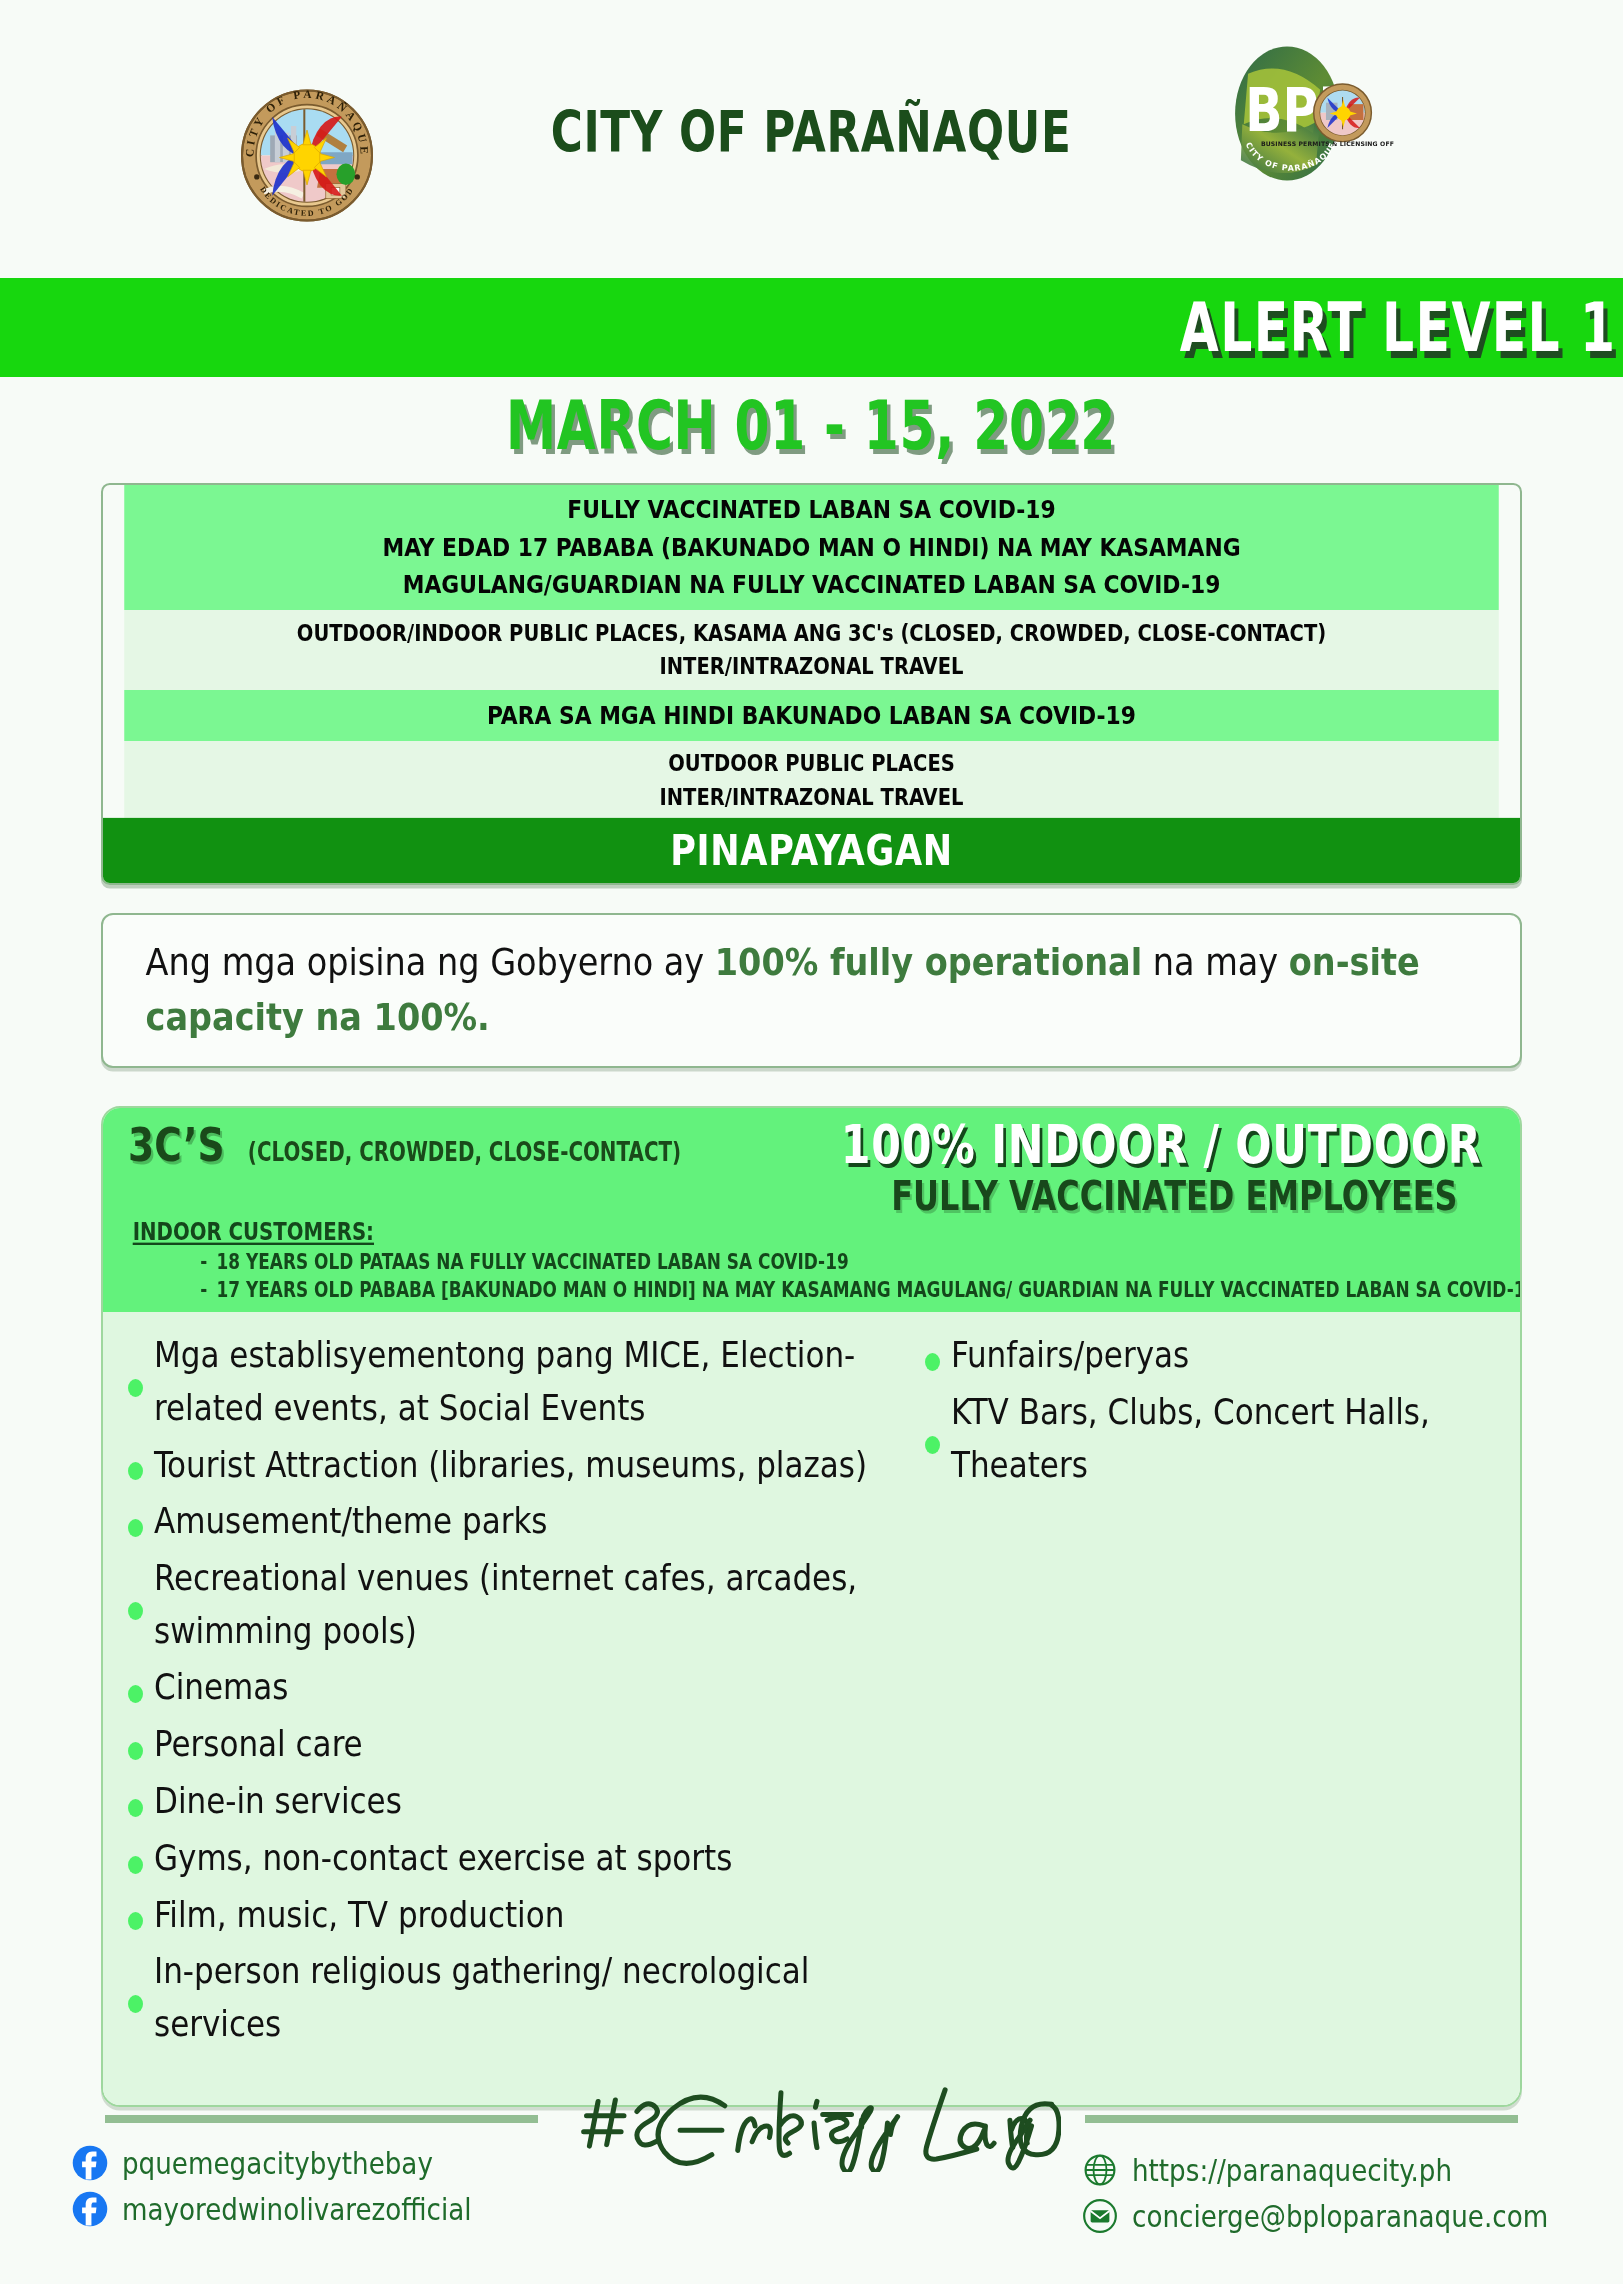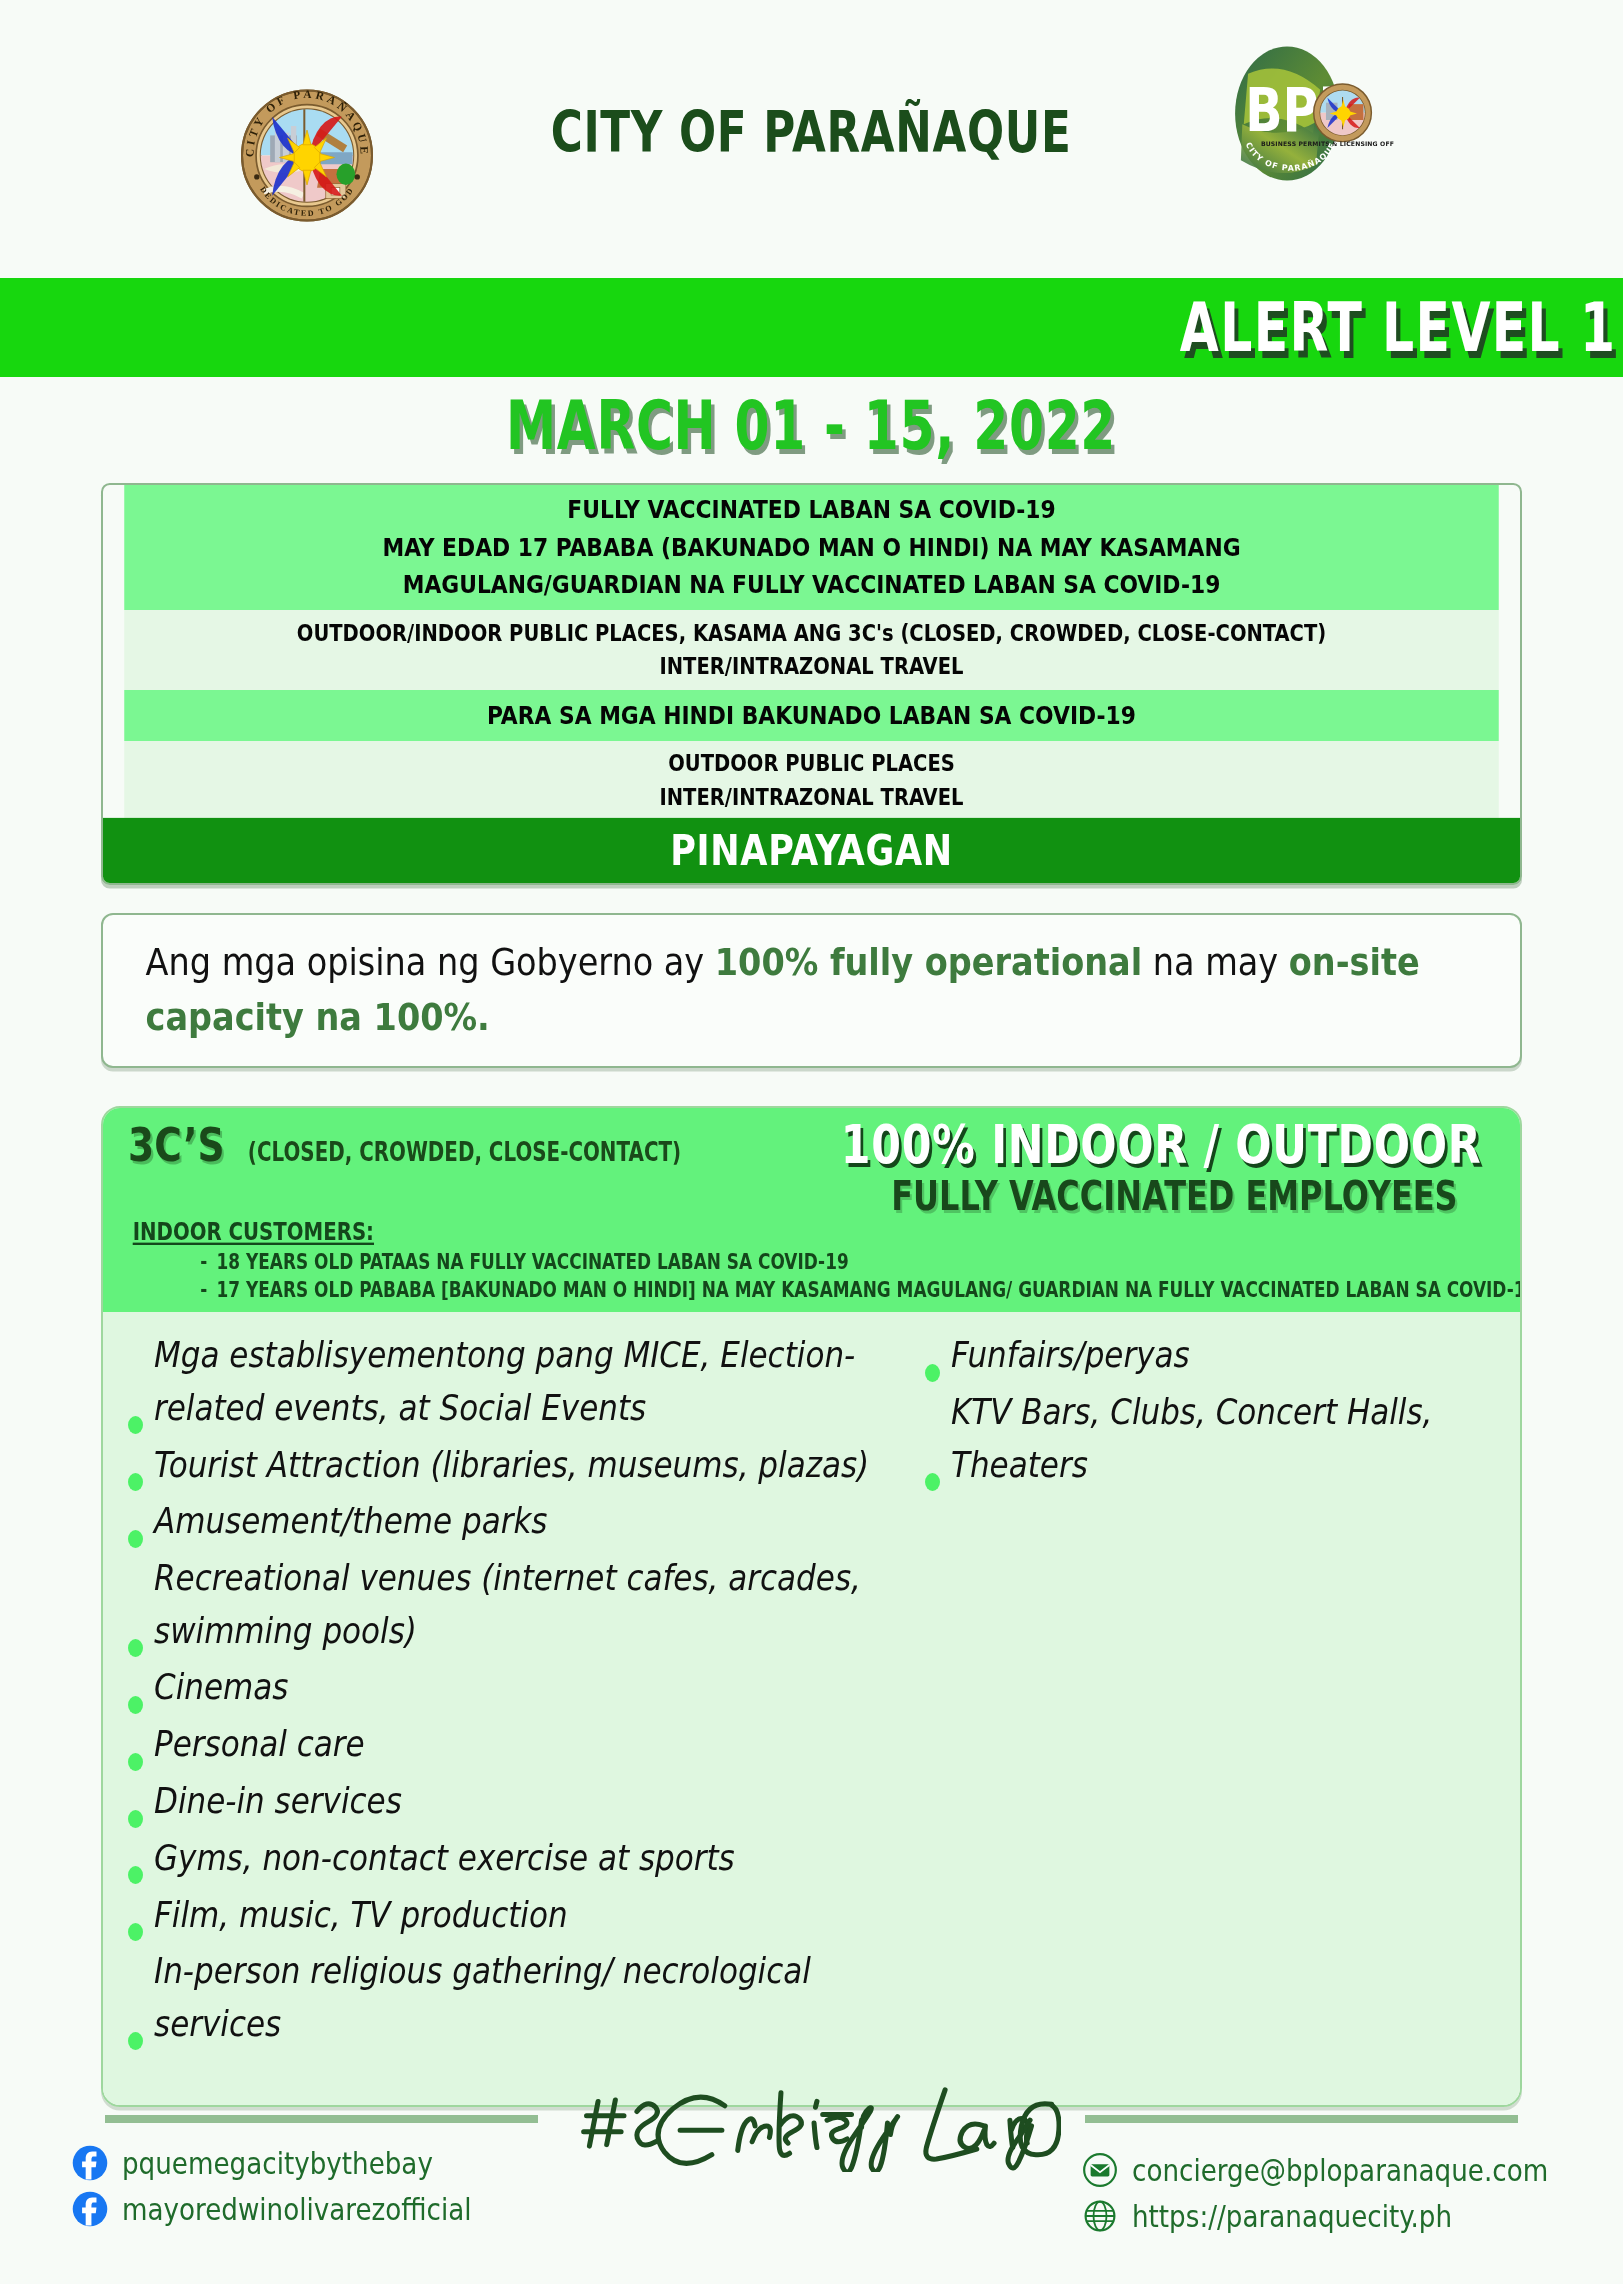--- a/index.html
+++ b/index.html
@@ -195,23 +195,22 @@
   
   .panel-body{
     background:#DFF7E0;
     display:flex;
     padding:17.3px 24.5px 50px 24.5px;
     gap:19px;
   }
   .col-left{width:778px;}
   .col-right{flex:1;}
   .bullet-row{
-    display:flex;align-items:flex-end;
+    display:flex;align-items:center;
     margin-bottom:4.3px;
-    font-style:italic;
   }
   .dot{
     width:15px;height:18px;border-radius:50%;
     background:#4CF266;
     flex:0 0 auto;
     margin-top:13px;margin-right:11.5px;
   }
   .bullet-text{
     font-family:"DejaVu Sans Condensed","DejaVu Sans",sans-serif;
     font-size:35px;color:#111;
@@ -510,32 +509,32 @@
         </svg>
       </span>
       <span class="ftext">mayoredwinolivarezofficial</span>
     </div>
   </div>
 
   <div class="fcol-right">
     <div class="frow">
       <span class="ficon">
         <svg viewBox="0 0 50 50" width="36" height="36">
+          <circle cx="25" cy="25" r="20" fill="none" stroke="#1B7A2E" stroke-width="3"></circle>
+          <ellipse cx="25" cy="25" rx="9" ry="20" fill="none" stroke="#1B7A2E" stroke-width="2.5"></ellipse>
+          <path d="M6 18h38 M6 32h38 M5 25h40" stroke="#1B7A2E" stroke-width="2.5" fill="none"></path>
+        </svg>
+      </span>
+      <span class="ftext">https://paranaquecity.ph</span>
+    </div>
+    <div class="frow">
+      <span class="ficon">
+        <svg viewBox="0 0 50 50" width="36" height="36">
           <circle cx="25" cy="25" r="22" fill="none" stroke="#1B7A2E" stroke-width="3"></circle>
           <rect x="12" y="17" width="26" height="17" rx="2" fill="#1B7A2E"></rect>
           <path d="M12 18 l13 10 13 -10" fill="none" stroke="#fff" stroke-width="2.5"></path>
         </svg>
       </span>
       <span class="ftext">concierge@bploparanaque.com</span>
     </div>
-    <div class="frow">
-      <span class="ficon">
-        <svg viewBox="0 0 50 50" width="36" height="36">
-          <circle cx="25" cy="25" r="20" fill="none" stroke="#1B7A2E" stroke-width="3"></circle>
-          <ellipse cx="25" cy="25" rx="9" ry="20" fill="none" stroke="#1B7A2E" stroke-width="2.5"></ellipse>
-          <path d="M6 18h38 M6 32h38 M5 25h40" stroke="#1B7A2E" stroke-width="2.5" fill="none"></path>
-        </svg>
-      </span>
-      <span class="ftext">https://paranaquecity.ph</span>
-    </div>
   </div>
 </div>
 
 
 </body></html>

